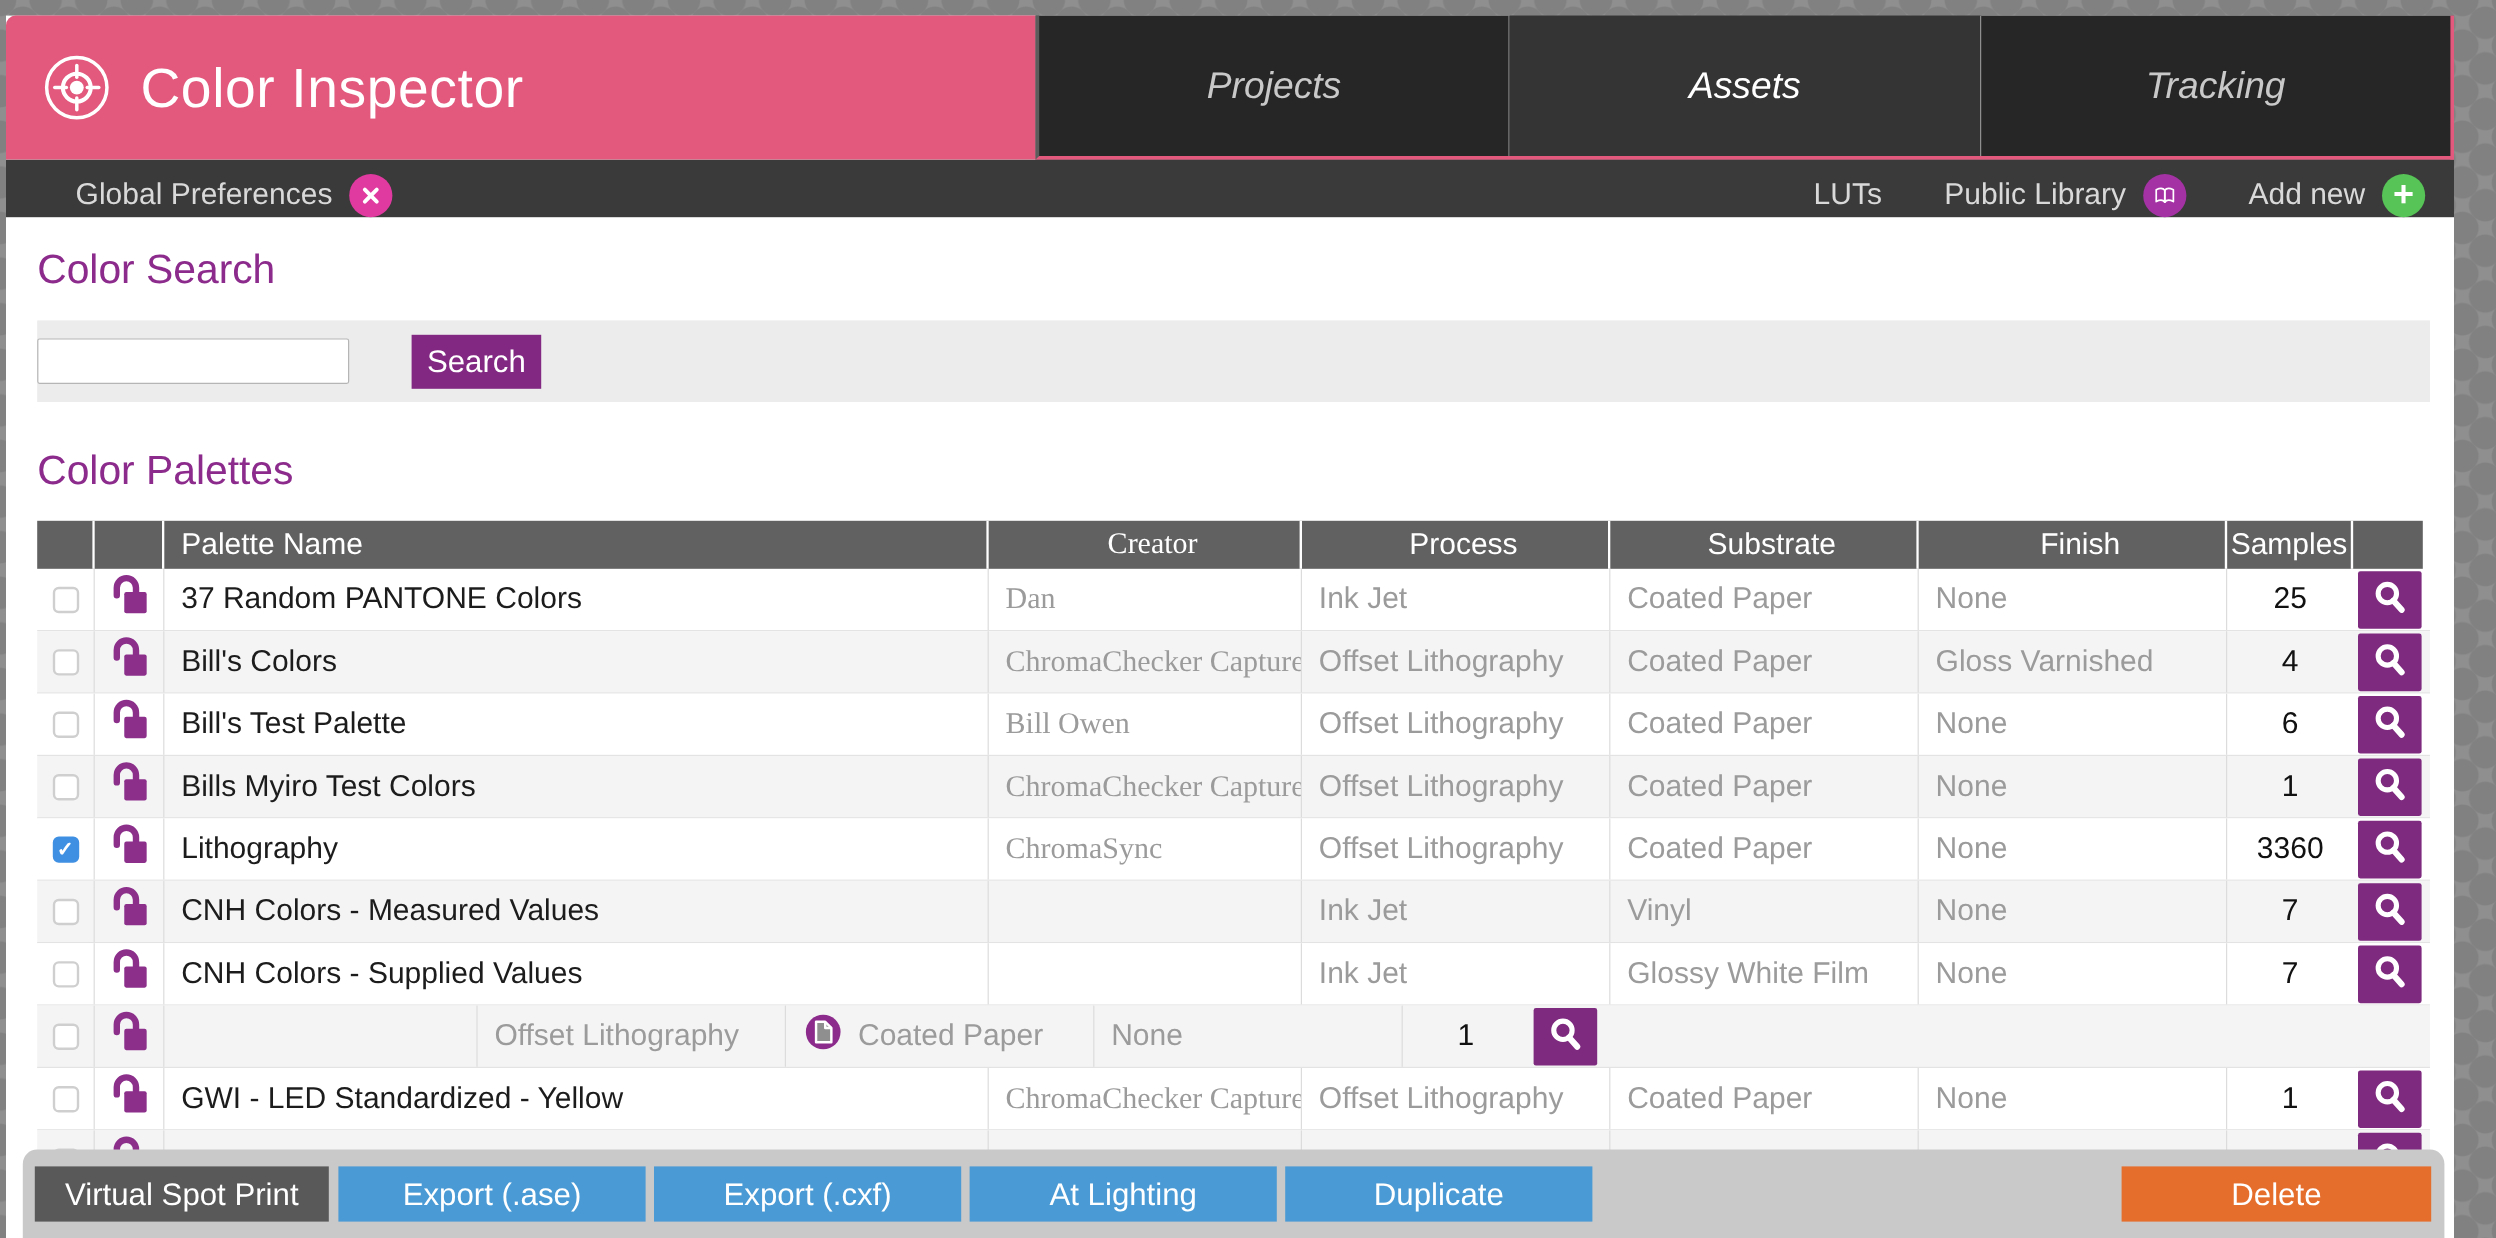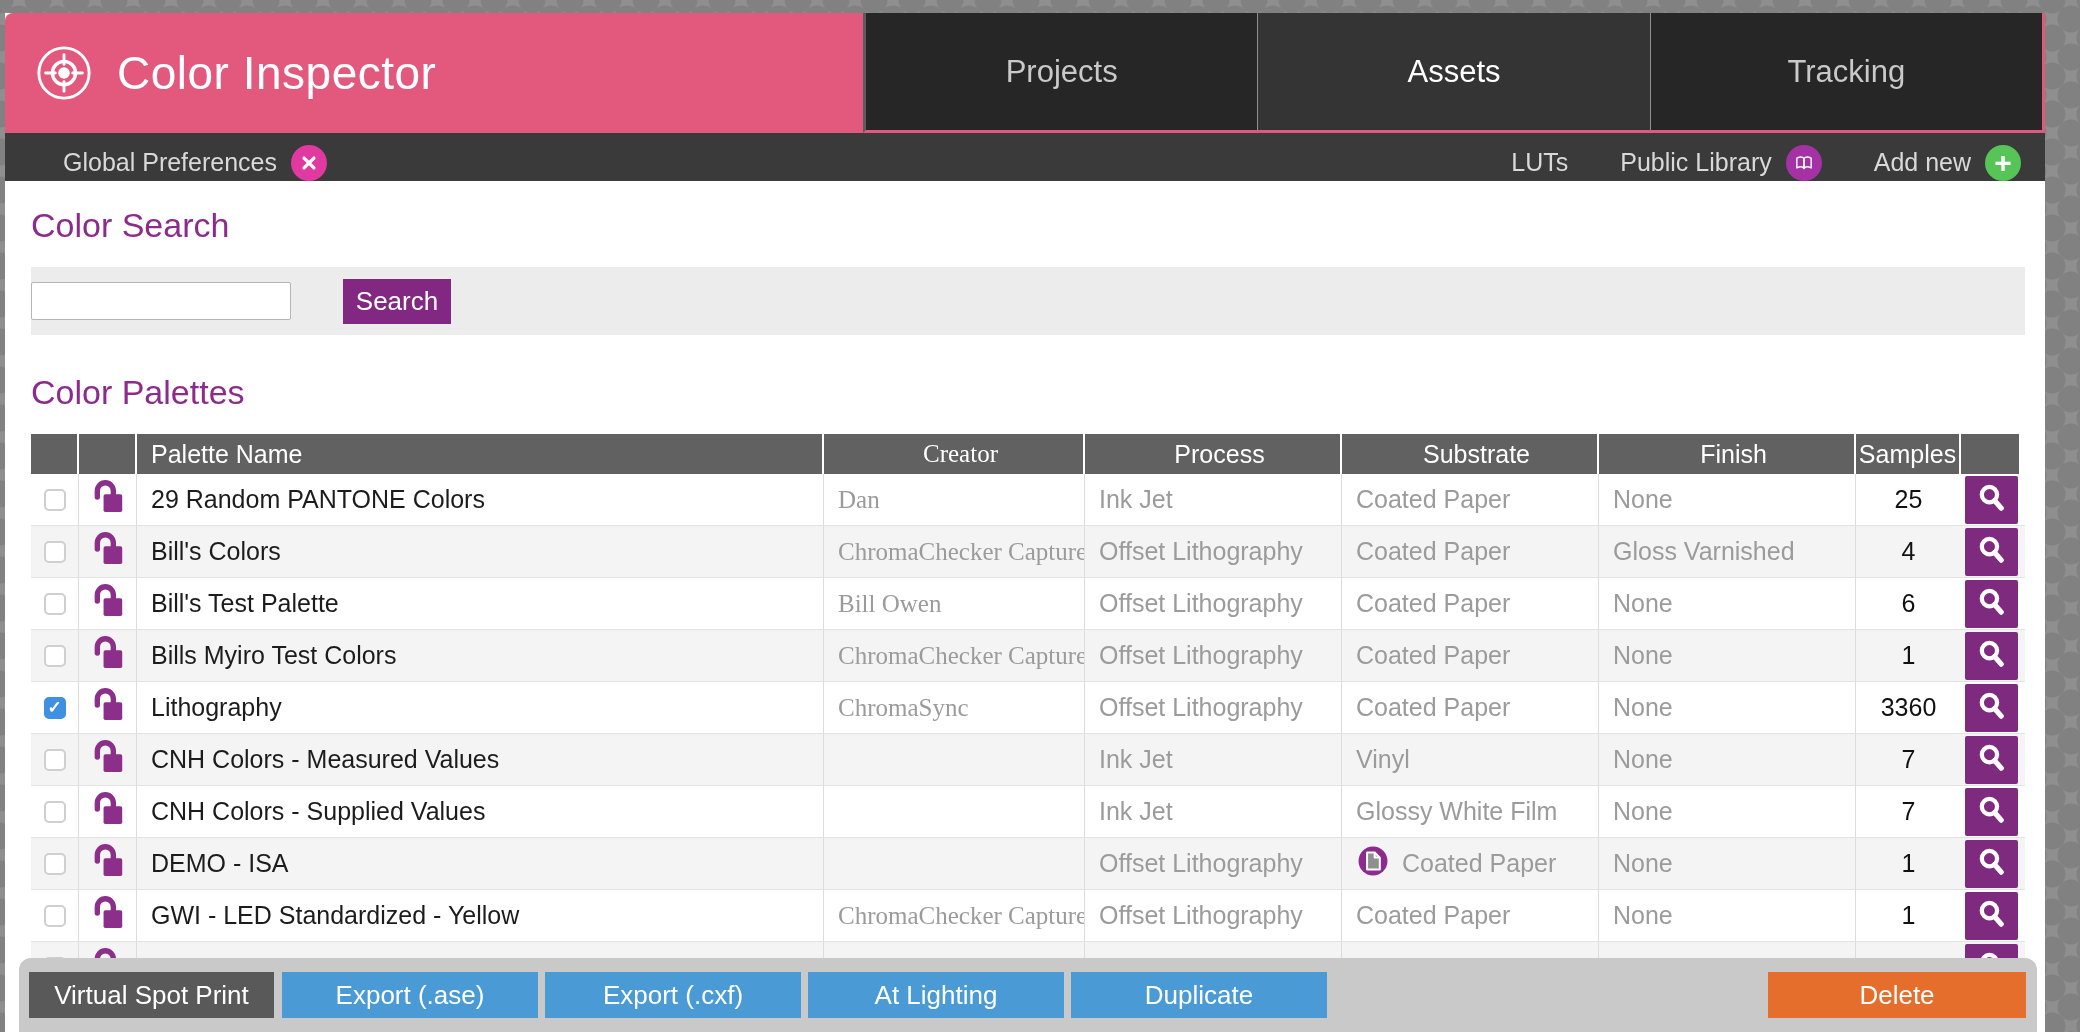--- a/index.html
+++ b/index.html
@@ -26,21 +26,21 @@
     display:flex; align-items:center; padding-left:30px; color:#fff;
   }
   .brand-icon { width:58px; height:58px; display:inline-block; }
   .brand-title { font-size:46px; margin-left:24px; letter-spacing:0.5px; }
   .tabs {
     flex:1; display:flex; background:#262626;
     border-left:3px solid #5c5c5c; border-bottom:3px solid #e2597d; border-right:3px solid #e2597d;
   }
   .tab {
     flex:1; display:flex; align-items:center; justify-content:center;
-    color:#c9c9c9; font-size:31px; border-right:1px solid #8f8f8f; cursor:pointer;
+    color:#c9c9c9; font-size:31px; border-right:1px solid #8f8f8f; cursor:pointer;font-style:italic;
   }
   .tab:last-child { border-right:none; }
   .tab.active { background:#343434; color:#fff; }
 
   
   .navbar {
     height:48px; background:#3a3a3a; display:flex; align-items:center;
     justify-content:space-between; color:#d9d9d9; font-size:25px;
     padding:11px 24px 0 58px;
   }
@@ -213,21 +213,21 @@
             <div class="cell bcell col-cb">
               <div class="cb"></div>
             </div>
             <div class="cell bcell col-lock">
               <span><svg class="lock-icon" viewBox="0 0 36 38">
                   <path d="M6 19 L6 12 a9 9 0 0 1 18 0 L24 16" fill="none" stroke="#8b2f8b" stroke-width="6" stroke-linecap="round"></path>
                   <rect x="13" y="16" width="21" height="20" rx="2" fill="#8b2f8b"></rect>
                 </svg></span>
             </div>
             <div class="cell bcell col-name cell-name">
-              <span>29 Random PANTONE Colors</span>
+              <span>37 Random PANTONE Colors</span>
             </div>
             <div class="cell bcell col-creator cell-gray">
               <span>Dan</span>
             </div>
             <div class="cell bcell col-proc cell-gray">
               <span>Ink Jet</span>
             </div>
             <div class="cell bcell col-sub cell-gray">
               <span>Coated Paper</span>
             </div>
@@ -470,23 +470,20 @@
           </div>
           <div class="trow alt">
             <div class="cell bcell col-cb">
               <div class="cb"></div>
             </div>
             <div class="cell bcell col-lock">
               <span><svg class="lock-icon" viewBox="0 0 36 38">
                   <path d="M6 19 L6 12 a9 9 0 0 1 18 0 L24 16" fill="none" stroke="#8b2f8b" stroke-width="6" stroke-linecap="round"></path>
                   <rect x="13" y="16" width="21" height="20" rx="2" fill="#8b2f8b"></rect>
                 </svg></span>
-            </div>
-            <div class="cell bcell col-name cell-name">
-              <span>DEMO - ISA</span>
             </div>
             <div class="cell bcell col-creator cell-gray">
               <span></span>
             </div>
             <div class="cell bcell col-proc cell-gray">
               <span>Offset Lithography</span>
             </div>
             <div class="cell bcell col-sub cell-gray">
               <span><svg class="sub-icon" viewBox="0 0 40 40">
                   <circle cx="20" cy="20" r="17" fill="#8c2b8c"></circle>

